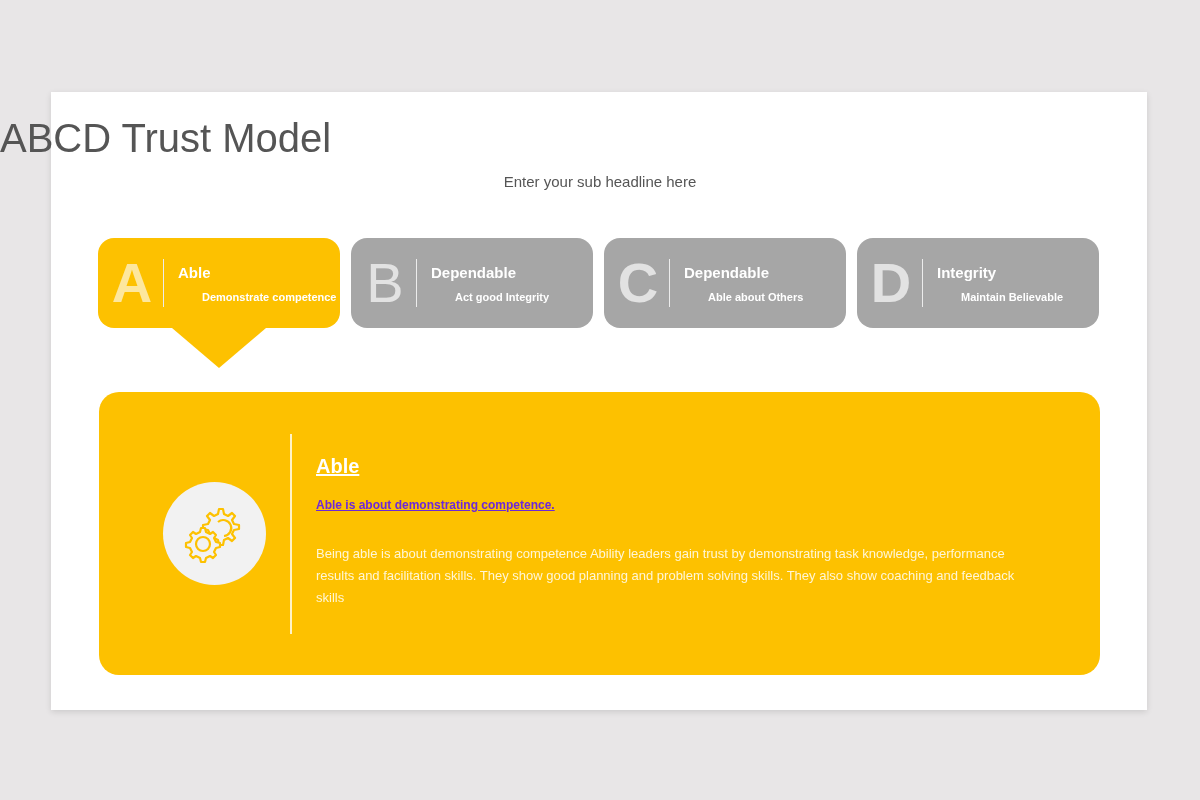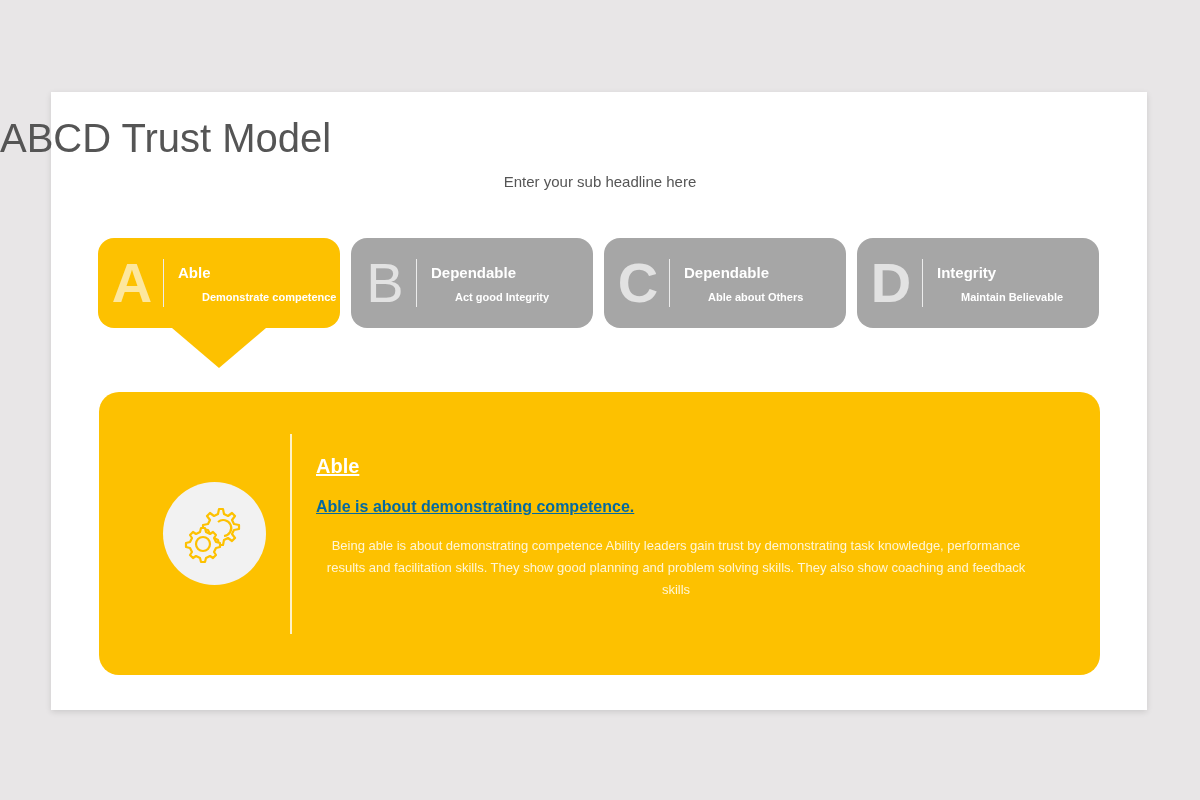--- a/index.html
+++ b/index.html
@@ -12,22 +12,22 @@
   .tab .letter{position:absolute;left:12px;top:14px;width:44px;text-align:center;font-size:56px;line-height:62px;color:#e2e2e2;font-weight:normal;}
   .tab.active .letter{color:#fde79e;font-weight:bold;}
   .tab .sep{position:absolute;left:65px;top:21px;width:1px;height:48px;background:#ececec;}
   .tab .name{position:absolute;left:80px;top:26px;font-size:15px;font-weight:bold;color:#ffffff;}
   .tab .desc{position:absolute;left:89px;top:53px;font-size:11px;font-weight:bold;color:#ffffff;margin-left:15px;}
   .pointer{position:absolute;left:172px;top:328px;width:0;height:0;border-left:47px solid transparent;border-right:47px solid transparent;border-top:40px solid #fdc100;}
   .panel{position:absolute;left:99px;top:392px;width:1001px;height:283px;background:#fdc100;border-radius:20px;}
   .icon-circle{position:absolute;left:64px;top:90px;width:103px;height:103px;border-radius:50%;background:#f2f2f2;}
   .vline{position:absolute;left:191px;top:42px;width:1.5px;height:200px;background:#fff3c8;}
   .h1{position:absolute;left:217px;top:63px;font-size:20px;font-weight:bold;color:#ffffff;text-decoration:underline;}
-  .h2{position:absolute;left:217px;top:106px;font-size:16px;font-weight:bold;color:#0369a1;text-decoration:underline;}
-  .body{position:absolute;left:217px;top:143px;width:720px;font-size:13px;line-height:22px;color:#fff6d6;text-align:center;}
+  .h2{position:absolute;left:217px;top:106px;font-size:12px;font-weight:bold;color:#6d28d9;text-decoration:underline;}
+  .body{position:absolute;left:217px;top:151px;width:720px;font-size:13px;line-height:22px;color:#fff6d6;}
 </style>
 </head>
 <body>
 
 <div class="slide"></div>
 
 <div class="title">ABCD Trust Model</div>
 <div class="subtitle">Enter your sub headline here</div>
 
 <div class="tab active" style="left:98px;">

